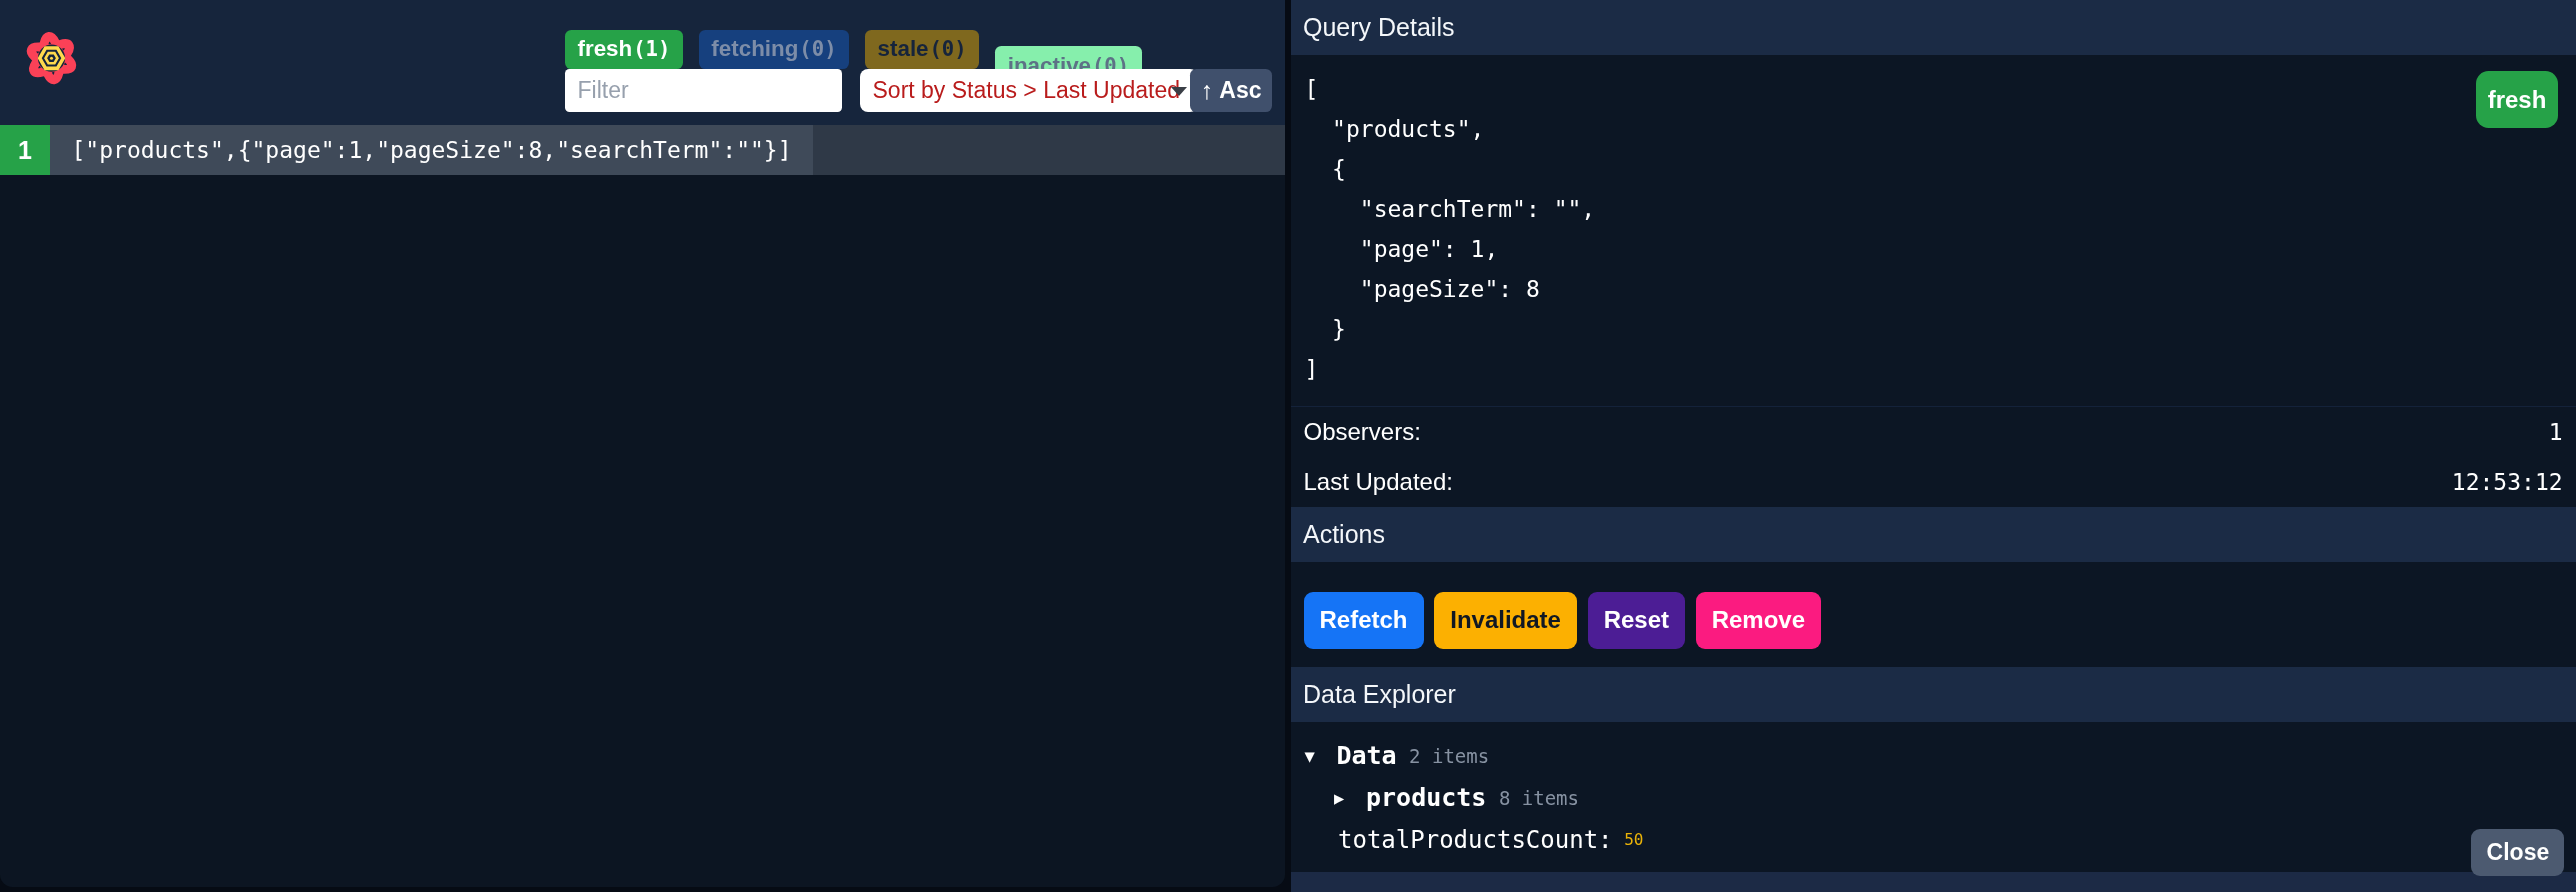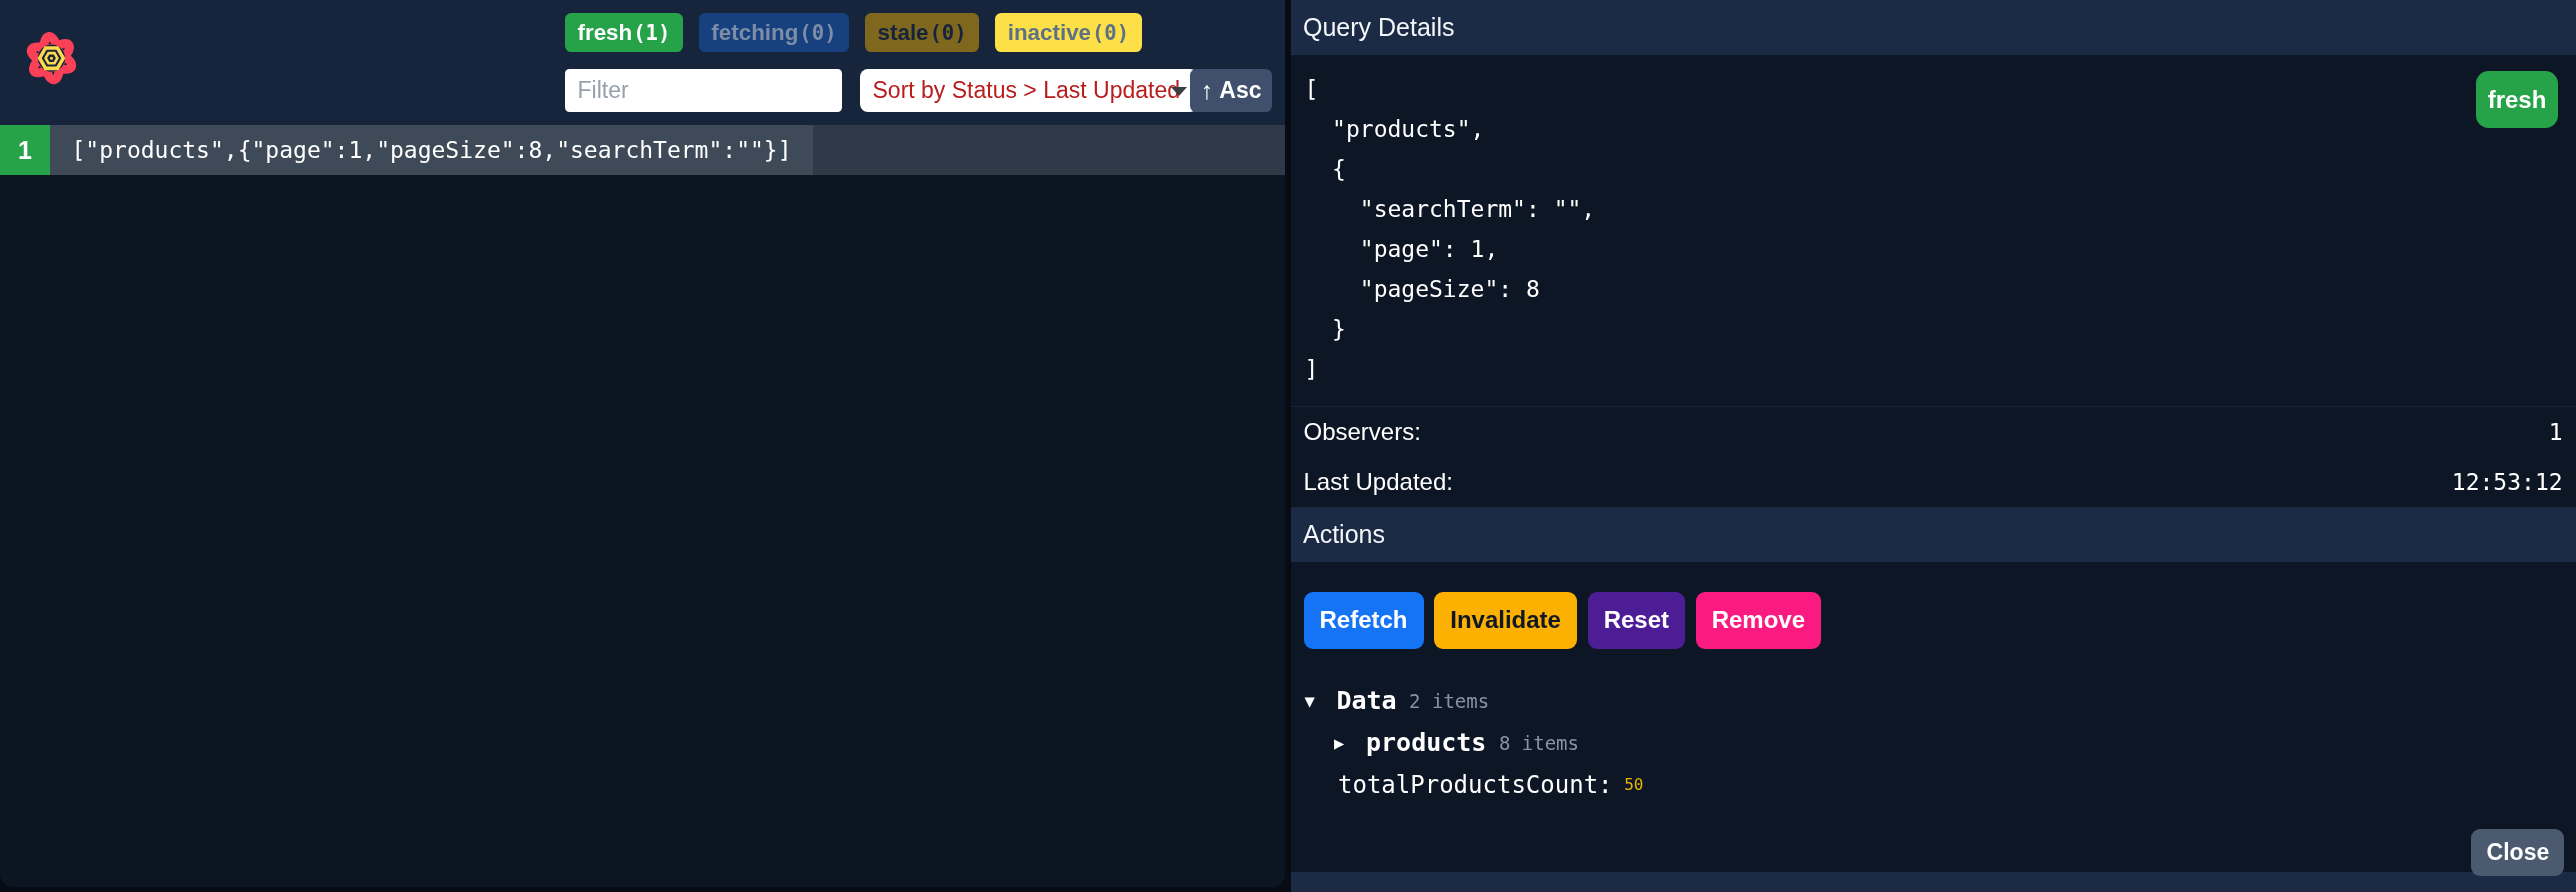--- a/index.html
+++ b/index.html
@@ -25,21 +25,21 @@
     position:absolute;left:565px;top:13.4px;display:flex;gap:16px;align-items:center;
   }
   .status-btn{
     height:39px;display:flex;align-items:center;padding:0 12.5px;
     border-radius:6.3px;font-weight:700;font-size:22.4px;border:none;cursor:pointer;
   }
   .status-btn .cnt{font-family:"DejaVu Sans Mono",monospace;font-size:20.6px;font-weight:700;margin-left:0.9px;}
   .status-fresh{background:#26a248;color:#ffffff;}
   .status-fetching{background:#16407e;color:#7d8da8;}
   .status-stale{background:#7f681e;color:#16243b;}
-  .status-inactive{background:#fde047;color:#5d7186;}
+  .status-inactive{background:#86efac;color:#5d7186;margin-top:33px;}
 
   .filter-input{
     position:absolute;left:565px;top:69px;width:277px;height:43px;
     border:none;border-radius:4.5px;background:#ffffff;
     font-family:"Liberation Sans",sans-serif;font-size:23px;color:#222;
     padding:0 12.5px;box-sizing:border-box;outline:none;
   }
   .filter-input::placeholder{color:#97a0ad;}
   .sort-box{
     position:absolute;left:860px;top:69px;width:338px;height:43px;
@@ -227,20 +227,23 @@
     <span>Actions</span>
   </div>
 
   <div class="actions-content">
     <button class="action-btn btn-refetch">Refetch</button>
     <button class="action-btn btn-invalidate">Invalidate</button>
     <button class="action-btn btn-reset">Reset</button>
     <button class="action-btn btn-remove">Remove</button>
   </div>
 
+  <div class="section-header">
+    <span>Data Explorer</span>
+  </div>
 
   <div class="explorer-content">
     <div class="tree-row row-indent-0">
       <span class="expander">▼</span>
       <span class="tree-label mono">Data</span>
       <span class="tree-meta mono">2 items</span>
     </div>
     <div class="tree-row row-indent-1">
       <span class="expander">▶</span>
       <span class="tree-label mono">products</span>

